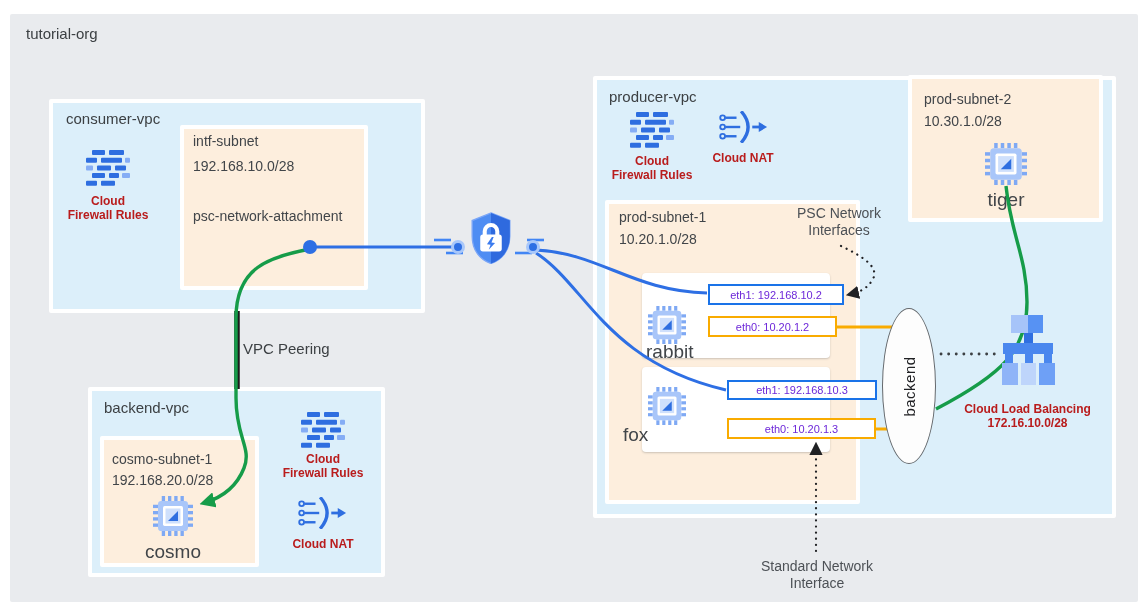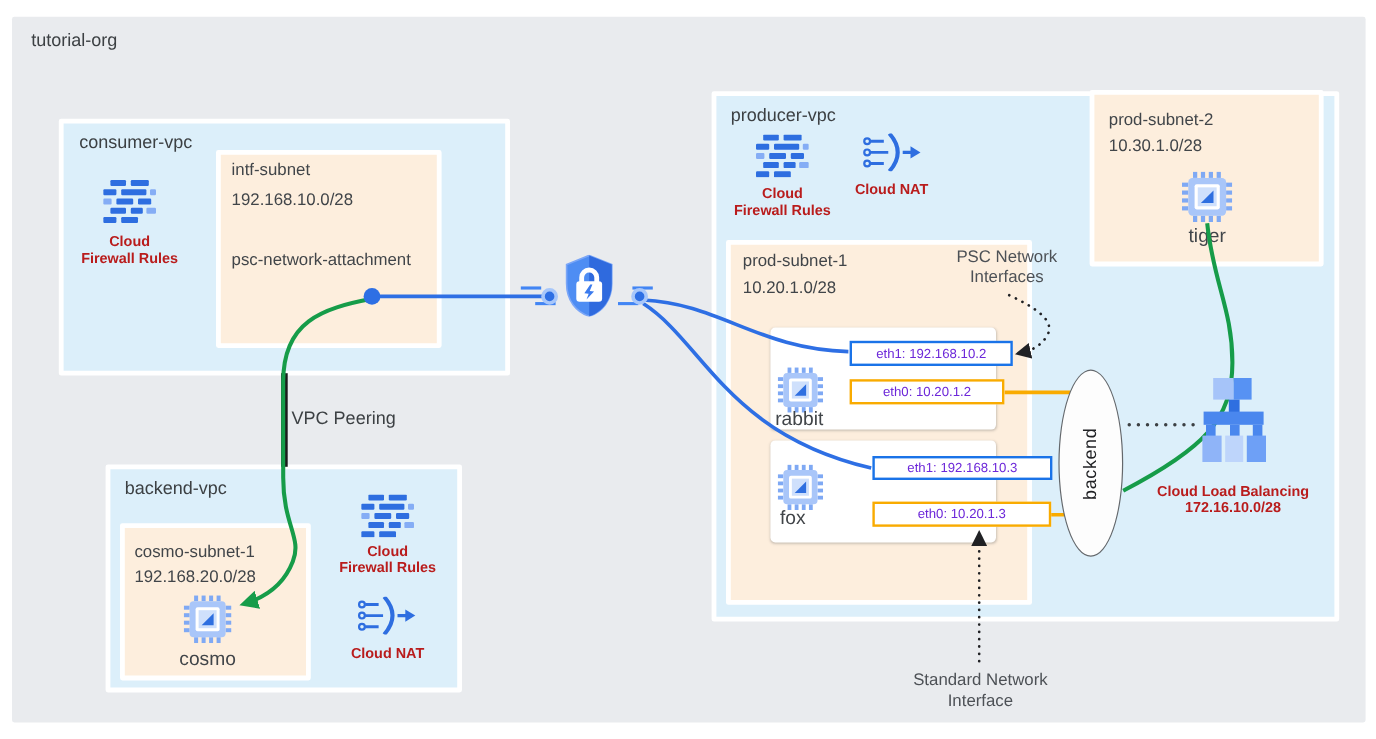--- a/index.html
+++ b/index.html
@@ -9,21 +9,21 @@
     color:#3c4043;
     border-radius:32px;
   }
   .abs{position:absolute;}
   .org-box{background:#e9ebee;border-radius:2px;}
   .vpc-box{background:#dceffa;border:4px solid #ffffff;border-radius:2px;box-sizing:border-box;}
   .subnet-box{background:#fdeedd;border:4px solid #ffffff;border-radius:2px;box-sizing:border-box;}
   .vm-card{background:#ffffff;border-radius:4px;box-shadow:0 1px 2px rgba(60,64,67,.25);}
   .box-label{font-size:15px;color:#3c4043;white-space:nowrap;}
   .sub-label{font-size:14px;color:#414549;white-space:nowrap;}
-  .vm-label{font-size:16px;color:#414549;white-space:nowrap;}
+  .vm-label{font-size:19px;color:#414549;white-space:nowrap;}
   .icon-caption{font-size:12px;font-weight:bold;color:#b91c1c;text-align:center;line-height:14px;white-space:nowrap;}
   .annotation{font-size:14px;color:#4d5156;text-align:center;line-height:17px;white-space:nowrap;}
   .eth-box{
     background:#ffffff;box-sizing:border-box;font-size:11px;color:#6d28d9;
     display:flex;align-items:center;justify-content:center;white-space:nowrap;z-index:10;
   }
   .eth-blue{border:2.5px solid #1a73e8;}
   .eth-orange{border:2.5px solid #f9ab00;}
   .z10{z-index:10;}
   #wires{position:absolute;left:0;top:0;z-index:5;pointer-events:none;}
@@ -178,21 +178,21 @@
   <div class="abs vm-card" style="left:642px;top:273px;width:188px;height:85px;"></div>
   <svg class="abs" style="left:648px;top:306px;" width="38" height="38">
       <use href="#icon-vm"></use>
     </svg>
   <div class="abs vm-label" style="left:646px;top:341px;">rabbit</div>
 
   <div class="abs vm-card" style="left:642px;top:367px;width:188px;height:85px;"></div>
   <svg class="abs" style="left:648px;top:387px;" width="38" height="38">
       <use href="#icon-vm"></use>
     </svg>
-  <div class="abs vm-label" style="left:650px;top:424px;">fox</div>
+  <div class="abs vm-label" style="left:623px;top:424px;">fox</div>
 
   <div class="abs subnet-box" style="left:908px;top:75px;width:195px;height:147px;"></div>
   <div class="abs sub-label" style="left:924px;top:91px;">prod-subnet-2</div>
   <div class="abs sub-label" style="left:924px;top:113px;">10.30.1.0/28</div>
   <svg class="abs" style="left:985px;top:143px;" width="42" height="42">
       <use href="#icon-vm"></use>
     </svg>
   <div class="abs vm-label center" style="left:976px;top:189px;width:60px;">tiger</div>
 
   <svg id="wires" width="1147" height="616">

